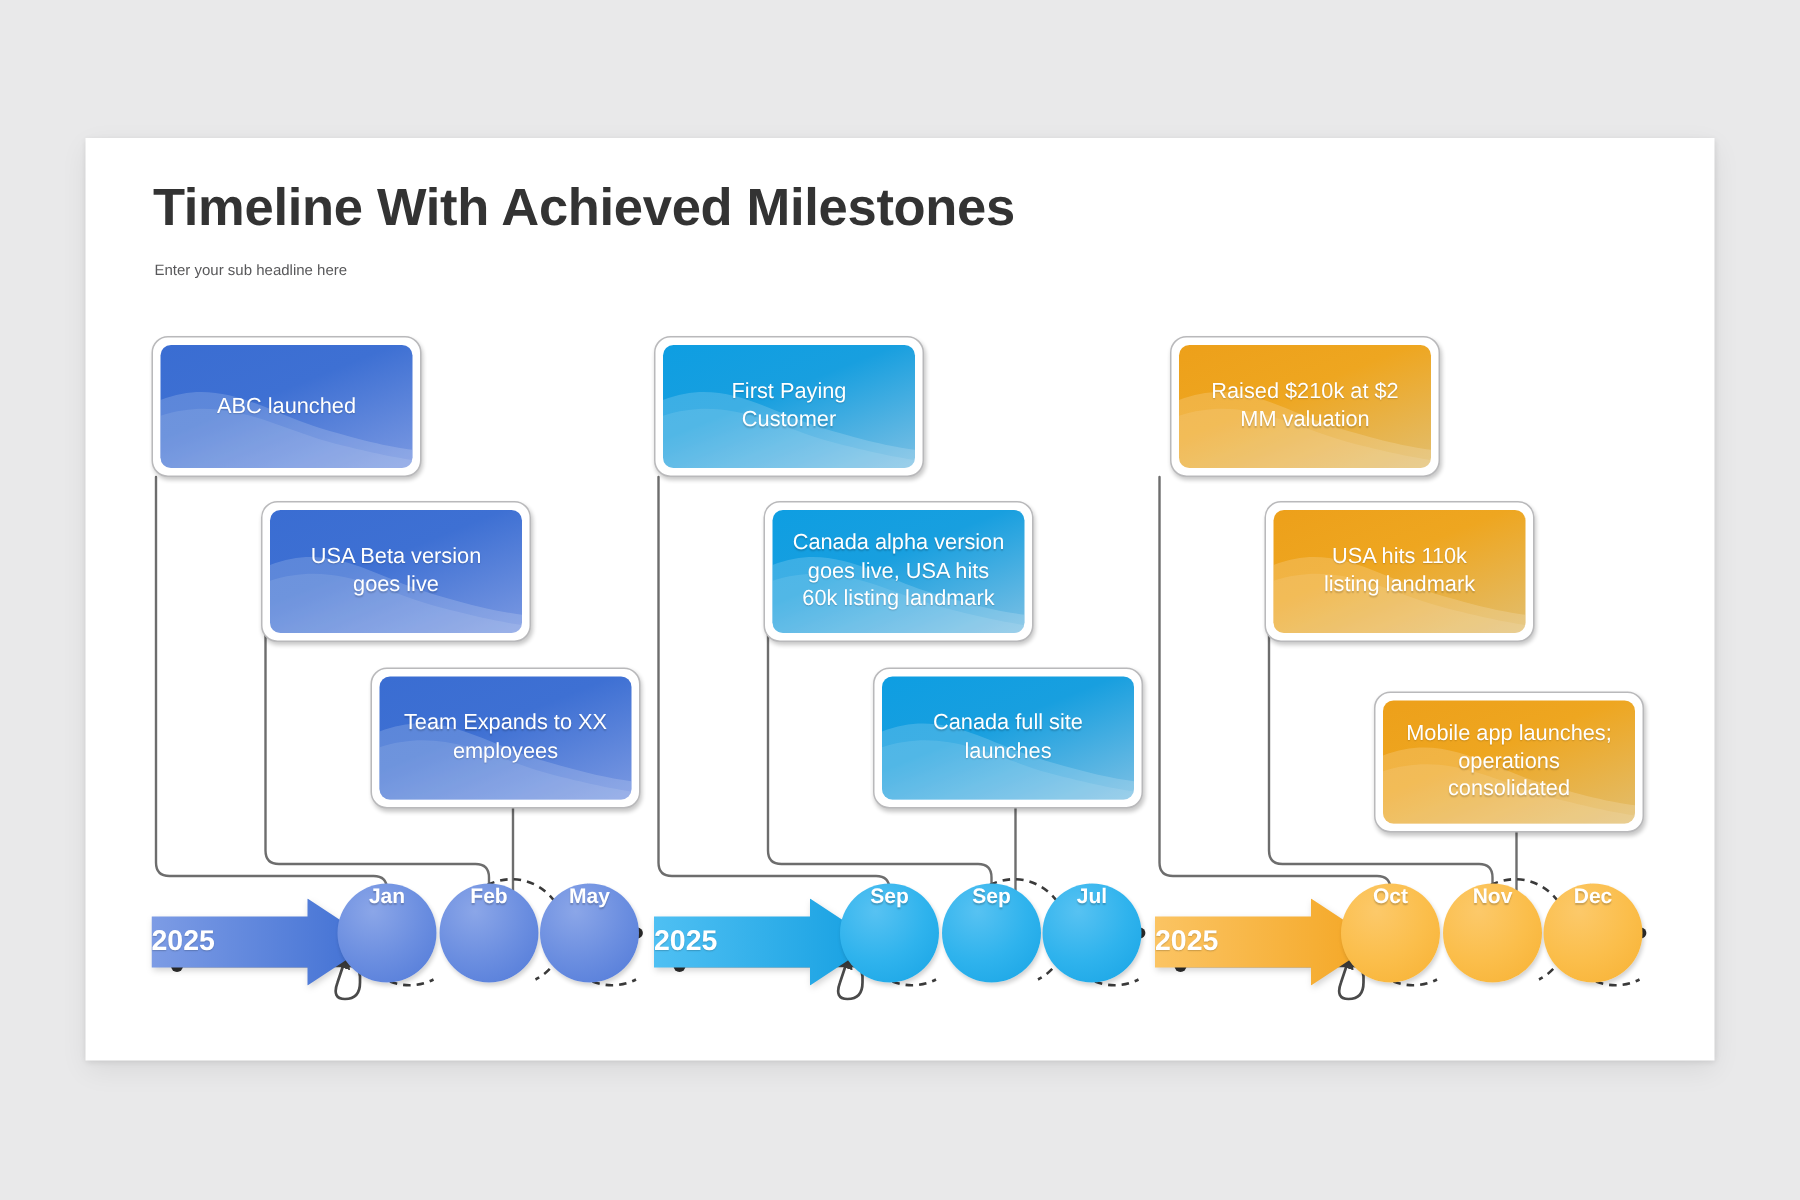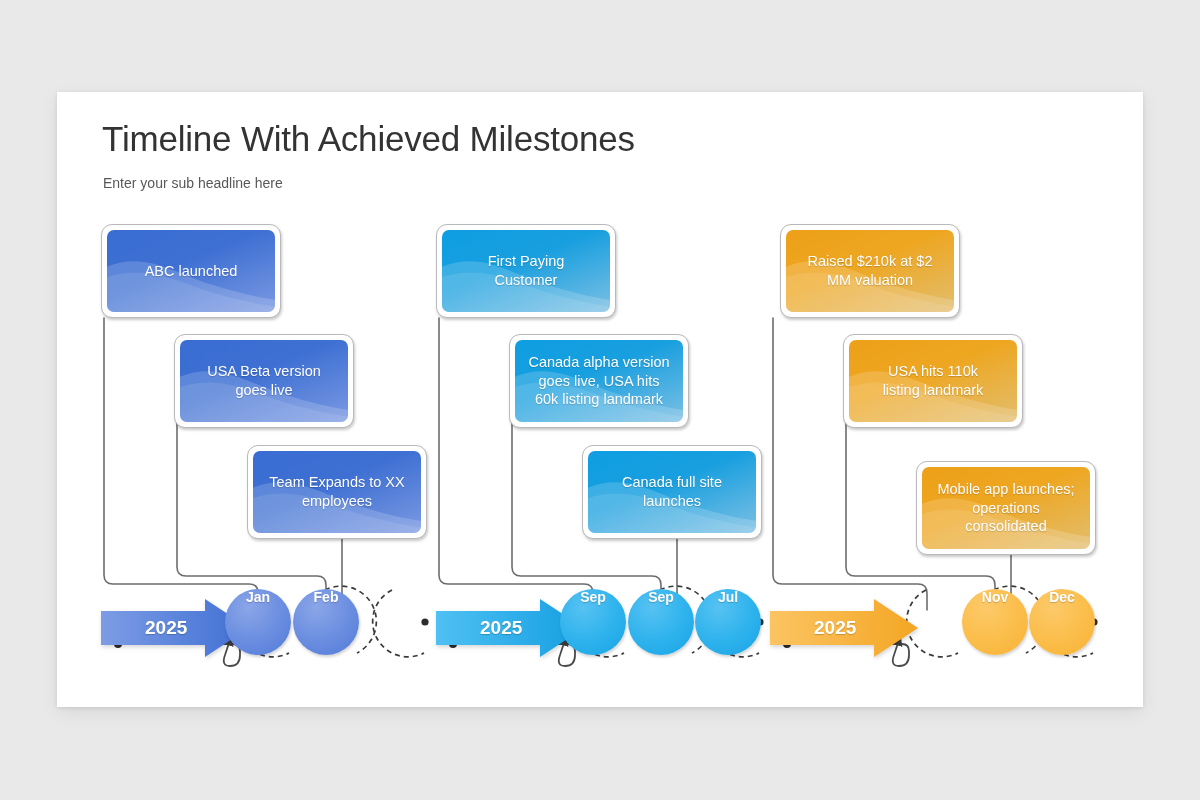--- a/index.html
+++ b/index.html
@@ -15,26 +15,26 @@
     left: 57px; top: 92px;
     width: 1086px; height: 615px;
     background: #ffffff;
     box-shadow: 0 1px 4px rgba(0,0,0,0.10), 0 6px 18px rgba(0,0,0,0.07);
   }
   #stage { position: absolute; inset: 0; }
 
   
   #title {
     position: absolute; left: 45px; top: 27px;
-    font-size: 35px; font-weight: 400; color: #333333;
+    font-size: 35px; font-weight: 700; color: #333333;
     letter-spacing: -0.2px; white-space: nowrap;
   }
   #subtitle {
     position: absolute; left: 46px; top: 83px;
-    font-size: 14px; font-weight: 400; color: #58585a;
+    font-size: 10px; font-weight: 400; color: #58585a;
     white-space: nowrap;
   }
 
   
   #wires {
     position: absolute; left: 0; top: 0;
     width: 1086px; height: 615px;
     pointer-events: none;
   }
 
@@ -94,21 +94,20 @@
   .yeararrow {
     position: absolute;
     display: flex; align-items: center;
     filter: drop-shadow(1px 2px 2px rgba(0,0,0,0.17));
   }
   .yeararrow svg { position: absolute; left: 0; top: 0; }
   .yeararrow .ylabel {
     position: relative; z-index: 2;
     color: #ffffff; font-size: 19px; font-weight: bold;
     text-shadow: 0 1px 1px rgba(0,0,0,0.20);
-    margin-left: 44px;
   }
 </style>
 </head>
 <body>
 
 <div id="slide">
   <div id="stage">
 
     <div id="title">Timeline With Achieved Milestones</div>
     <div id="subtitle">Enter your sub headline here</div>
@@ -211,20 +210,23 @@
       </svg>
       <span class="ylabel">2025</span>
     </div>
 
     <div class="node n-blue" style="left:168px; top:497px; width:66px; height:66px;">
       <span>Jan</span>
     </div>
     <div class="node n-blue" style="left:236px; top:497px; width:66px; height:66px;">
       <span>Feb</span>
     </div>
+    <div class="node n-blue" style="left:303px; top:497px; width:66px; height:66px;">
+      <span>May</span>
+    </div>
 
     <div class="card g-cyan" style="left:379px; top:132px; width:180px; height:94px;">
       <div class="card-inner">
         <svg class="wave" viewBox="0 0 180 94" preserveAspectRatio="none">
           <path d="M0,42 C42,24 74,50 110,62 C140,72 164,78 180,80 L180,94 L0,94 Z" fill="#ffffff" opacity="0.17"></path>
           <path d="M0,54 C46,38 80,62 120,74 C148,82 168,86 180,88 L180,94 L0,94 Z" fill="#ffffff" opacity="0.10"></path>
         </svg>
         <div class="card-label">First Paying
 Customer</div>
       </div>
@@ -316,20 +318,23 @@
           <linearGradient id="ga-orange" x1="0" y1="0" x2="1" y2="0">
             <stop offset="0%" stop-color="#fbc463"></stop>
             <stop offset="100%" stop-color="#f4a623"></stop>
           </linearGradient>
         </defs>
         <path d="M0,12 L104,12 L104,0 L148,29 L104,58 L104,46 L0,46 Z" fill="url(#ga-orange)"></path>
       </svg>
       <span class="ylabel">2025</span>
     </div>
 
+    <div class="node n-orange" style="left:837px; top:497px; width:66px; height:66px;">
+      <span>Oct</span>
+    </div>
     <div class="node n-orange" style="left:905px; top:497px; width:66px; height:66px;">
       <span>Nov</span>
     </div>
     <div class="node n-orange" style="left:972px; top:497px; width:66px; height:66px;">
       <span>Dec</span>
     </div>
 
   </div>
 </div>
 

